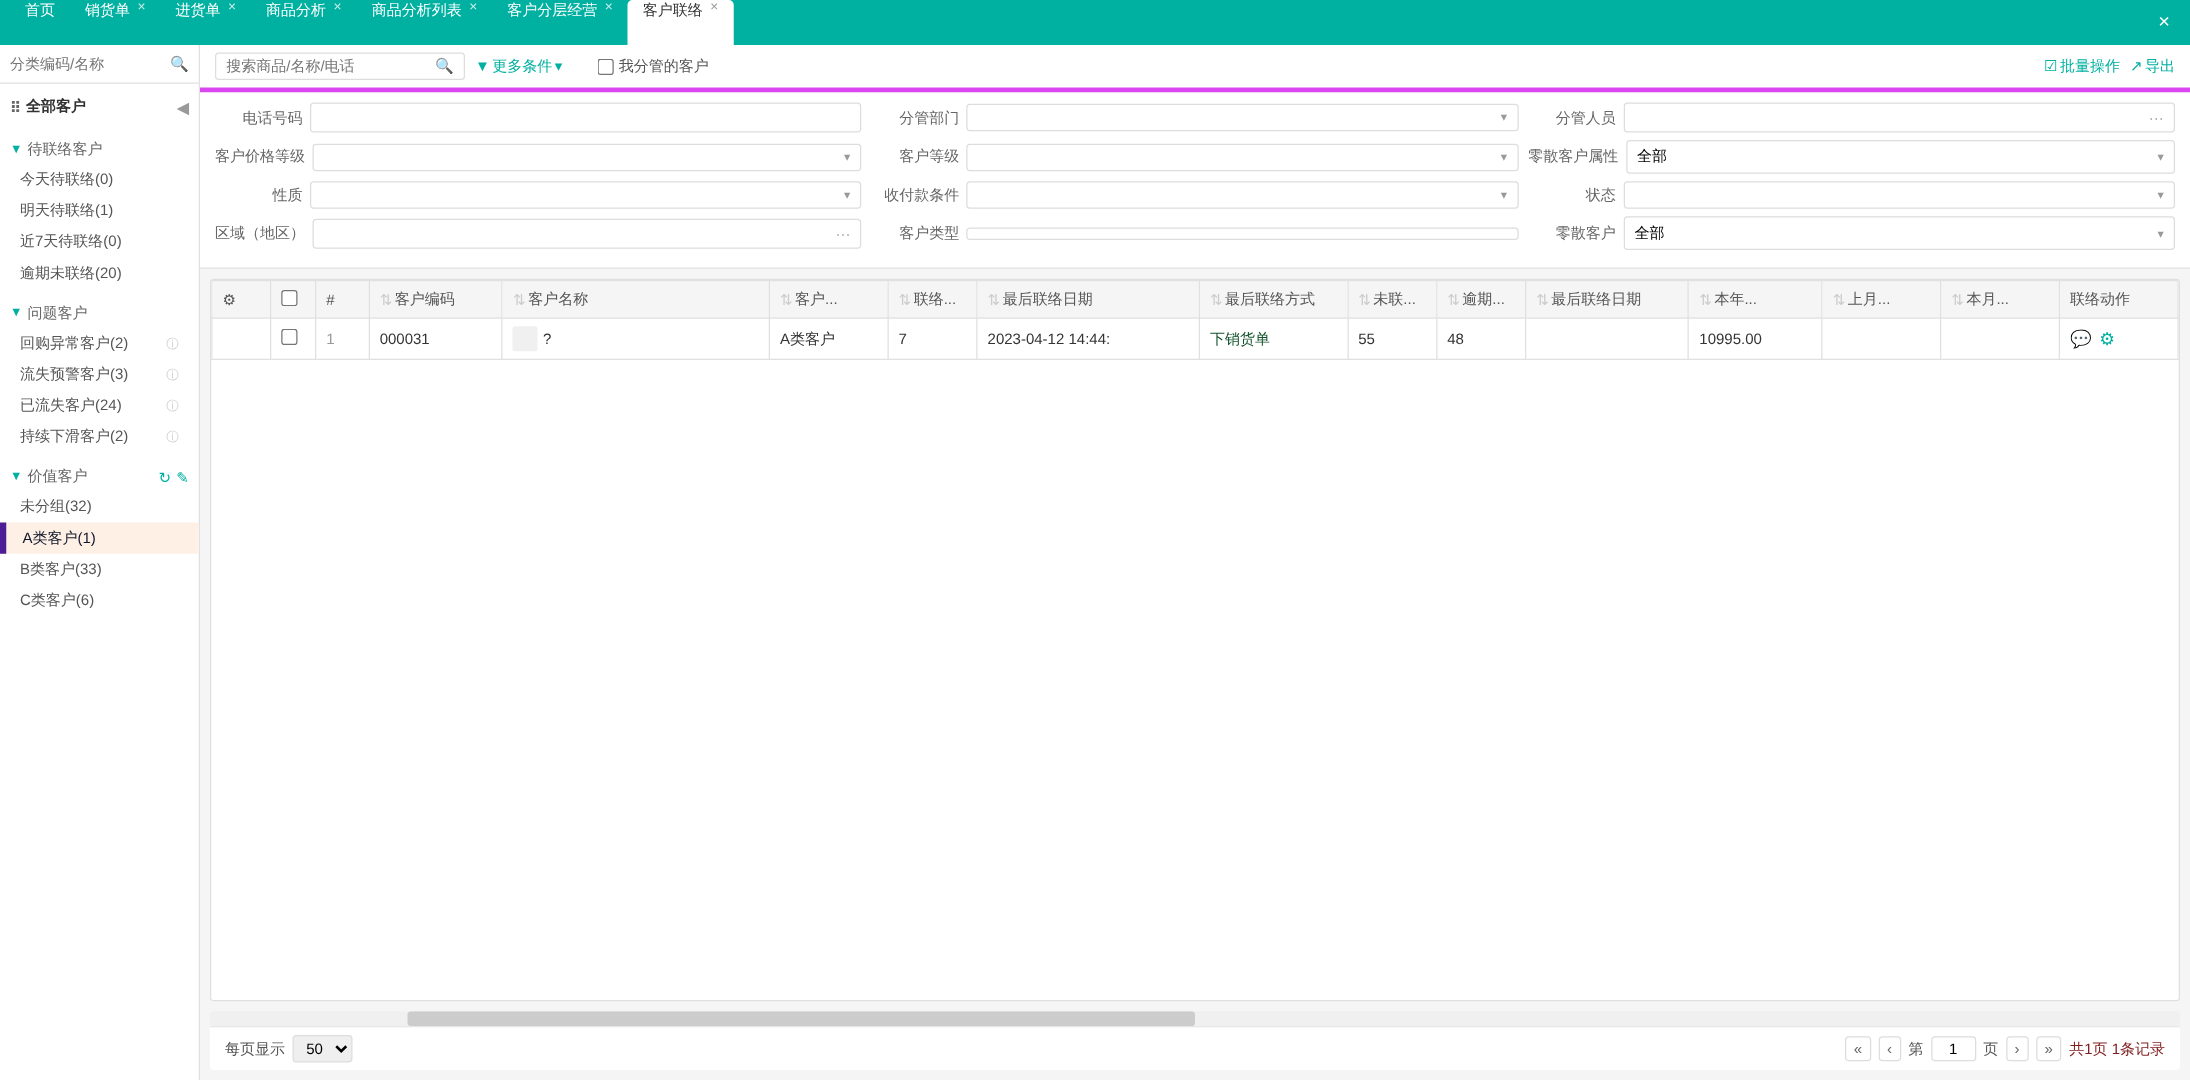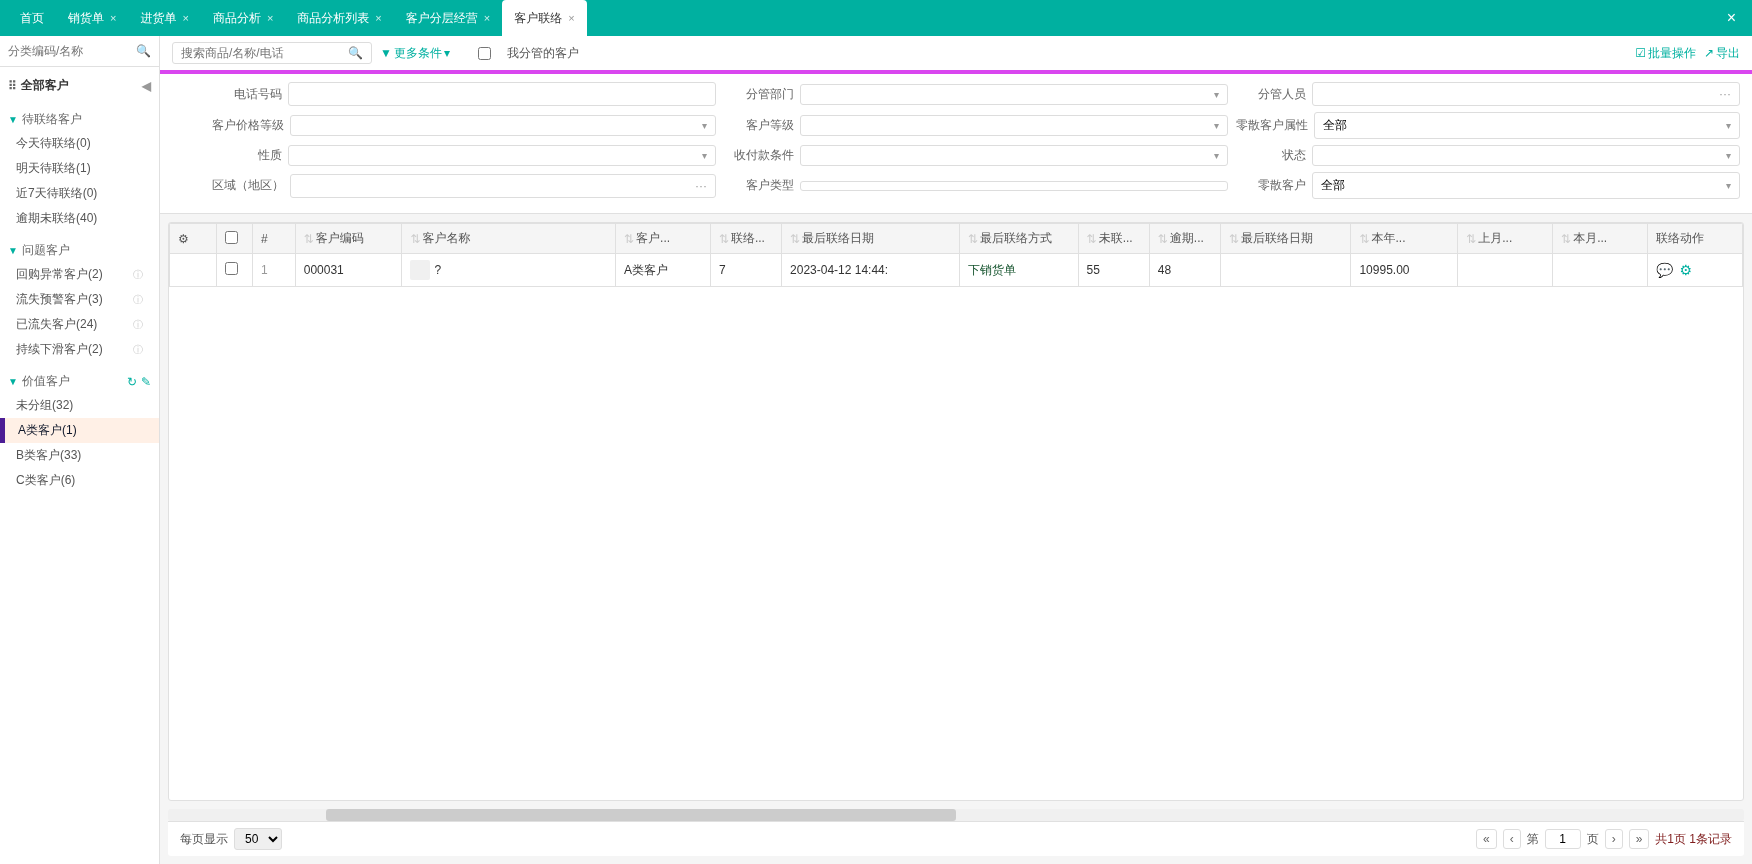--- a/index.html
+++ b/index.html
@@ -1,20 +1,20 @@
 <!DOCTYPE html>
 <html><head>
   <meta charset="utf-8">
   <style>
     * { box-sizing: border-box; margin: 0; padding: 0; font-family: 'Microsoft YaHei', Arial, sans-serif; font-size: 12px; }
     body { background: #f0f0f0; width: 1752px; height: 864px; overflow: hidden; }
     
     
     .top-nav { background: #00b0a0; display: flex; align-items: center; height: 36px; padding: 0 8px; }
-    .nav-item { color: white; padding: 0 12px; height: 36px; display: flex; align-items: center; cursor: pointer; font-size: 13px; white-space: nowrap; }
+    .nav-item { color: white; padding: 0 12px; height: 36px; display: flex; cursor: pointer; font-size: 13px; white-space: nowrap; }
     .nav-item.active { background: white; color: #333; border-radius: 4px 4px 0 0; }
     .nav-item .close-x { margin-left: 6px; font-size: 11px; color: rgba(255,255,255,0.8); }
     .nav-item.active .close-x { color: #999; }
     .nav-close-global { margin-left: auto; color: white; cursor: pointer; font-size: 16px; padding: 0 8px; }
 
     
     .main-layout { display: flex; height: calc(864px - 36px); }
 
     
     .sidebar { width: 160px; background: #fff; border-right: 1px solid #e0e0e0; overflow-y: auto; flex-shrink: 0; }
@@ -36,21 +36,21 @@
 
     
     .content { flex: 1; display: flex; flex-direction: column; background: #f5f5f5; overflow: hidden; }
     
     
     .filter-bar { background: white; padding: 6px 12px; display: flex; align-items: center; border-bottom: 4px solid #d946ef; gap: 8px; }
     .filter-search { display: flex; align-items: center; border: 1px solid #ddd; border-radius: 3px; padding: 3px 8px; width: 200px; }
     .filter-search input { border: none; outline: none; font-size: 12px; width: 100%; }
     .filter-search .s-icon { color: #00b0a0; margin-left: 4px; cursor: pointer; }
     .filter-more { display: flex; align-items: center; color: #00b0a0; cursor: pointer; gap: 2px; }
-    .filter-checkbox { display: flex; align-items: center; gap: 16px; color: #555; padding-left: 20px; }
+    .filter-checkbox { display: flex; align-items: center; gap: 4px; color: #555; padding-left: 20px; }
     .batch-ops { margin-left: auto; display: flex; align-items: center; gap: 8px; }
     .batch-ops-btn { color: #00b0a0; cursor: pointer; display: flex; align-items: center; gap: 2px; }
     .export-btn { color: #00b0a0; cursor: pointer; display: flex; align-items: center; gap: 2px; }
 
     
     .filter-form { background: white; padding: 8px 12px; border-bottom: 1px solid #e0e0e0; }
     .filter-row { display: flex; align-items: center; margin-bottom: 6px; gap: 8px; }
     .filter-field { display: flex; align-items: center; flex: 1; gap: 6px; }
     .filter-label { color: #666; white-space: nowrap; min-width: 70px; text-align: right; }
     .filter-input { flex: 1; border: 1px solid #ddd; border-radius: 3px; padding: 4px 8px; font-size: 12px; outline: none; }
@@ -151,21 +151,21 @@
       <div class="sidebar-item">
         <span>今天待联络(0)</span>
       </div>
       <div class="sidebar-item">
         <span>明天待联络(1)</span>
       </div>
       <div class="sidebar-item">
         <span>近7天待联络(0)</span>
       </div>
       <div class="sidebar-item">
-        <span>逾期未联络(40)</span>
+        <span>逾期未联络(20)</span>
       </div>
     </div>
 
     <div class="sidebar-group">
       <div class="sidebar-group-title">
         <span class="arrow">▼</span>
         <span>问题客户</span>
       </div>
       <div class="sidebar-item">
         <span>回购异常客户(2)</span>
@@ -231,21 +231,21 @@
           <span>批量操作</span>
         </div>
         <div class="export-btn">
           <span>↗</span>
           <span>导出</span>
         </div>
       </div>
     </div>
 
     <div class="filter-form">
-      <div style="display:flex; gap:8px;margin-left:40px;">
+      <div style="display:flex; gap:8px;">
         <div style="flex:1;">
 
           <div class="filter-row">
             <div class="filter-field">
               <span class="filter-label">电话号码</span>
               <input class="filter-input" style="flex: 1 1 0%;">
             </div>
             <div class="filter-field">
               <span class="filter-label">分管部门</span>
               <div class="filter-select">

